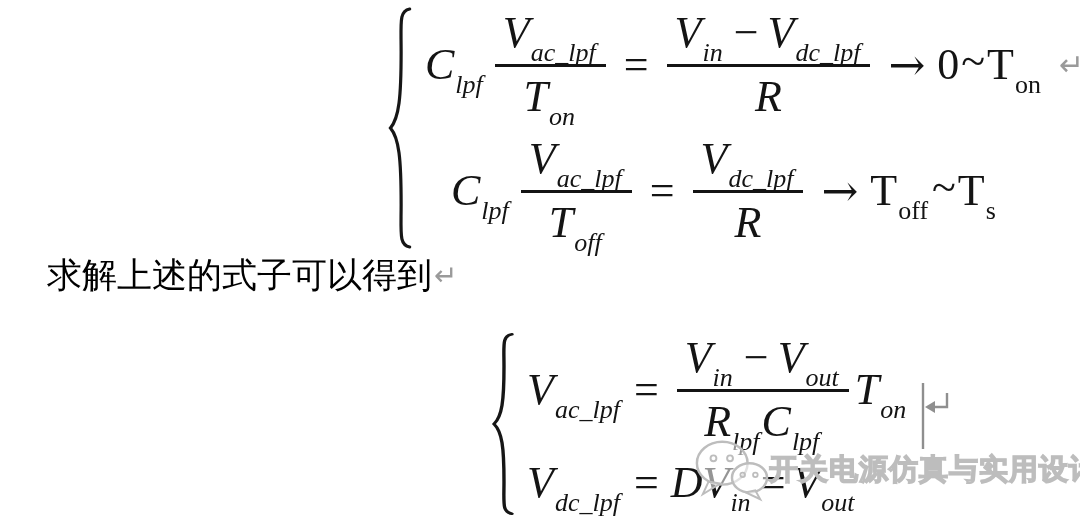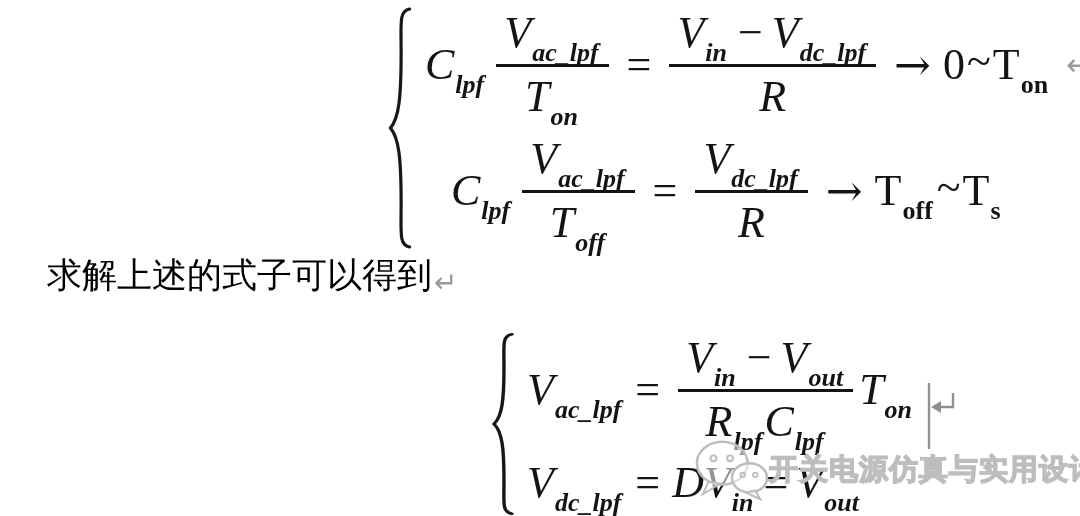--- a/index.html
+++ b/index.html
@@ -7,34 +7,34 @@
     position:relative;width:1080px;height:516px;background:#ffffff;
     overflow:hidden;font-family:"Liberation Serif","DejaVu Serif",serif;color:#141414;
   }
   
   .eqsys{position:absolute;display:flex;align-items:center;}
   .eqcol{display:flex;flex-direction:column;margin-left:10px;}
   .eqrow{display:flex;align-items:center;white-space:nowrap;font-size:44px;line-height:1;}
   .mi{font-style:italic;}
   .rm{font-style:normal;}
   .atom{display:inline-flex;align-items:baseline;}
-  .sub{font-size:26px;position:relative;top:14px;margin-left:1px;margin-right:2px;font-weight:bold;}
+  .sub{font-size:26px;position:relative;top:14px;margin-left:1px;margin-right:2px;}
   .op{margin:0 12px;}
   .opminus{margin:0 9px;}
   .arrow{margin:0 12px;font-family:"DejaVu Serif","Liberation Serif",serif;}
   .tilde{margin:0 2px;position:relative;top:-3px;}
   .frac{display:inline-flex;flex-direction:column;align-items:center;margin:0 6px;}
   .frac .num{display:flex;align-items:baseline;justify-content:center;padding:2px 8px 9px;border-bottom:3px solid #141414;}
   .frac .den{display:flex;align-items:baseline;justify-content:center;padding:8px 8px 2px;}
   .coeff{margin-right:4px;}
   .ret{color:#9a9a9a;font-size:30px;margin-left:16px;font-family:"DejaVu Sans",sans-serif;font-style:normal;}
   .brace-svg{flex:none;}
   
   .para{
-    position:absolute;left:47px;top:252px;display:flex;align-items:flex-end;
+    position:absolute;left:47px;top:252px;display:flex;align-items:center;
     font-family:"Liberation Sans","DejaVu Sans",sans-serif;font-size:35px;color:#000;
   }
   .para .ret{margin-left:2px;font-size:28px;}
   
   .brkmark{position:relative;top:26px;margin-left:10px;flex:none;}
   
   .watermark{position:absolute;left:693px;top:438px;display:flex;align-items:center;z-index:6;}
   .wm-text{
     font-family:"Liberation Sans","DejaVu Sans",sans-serif;font-size:29px;font-weight:700;
     letter-spacing:1px;color:rgba(255,255,255,0.88);

